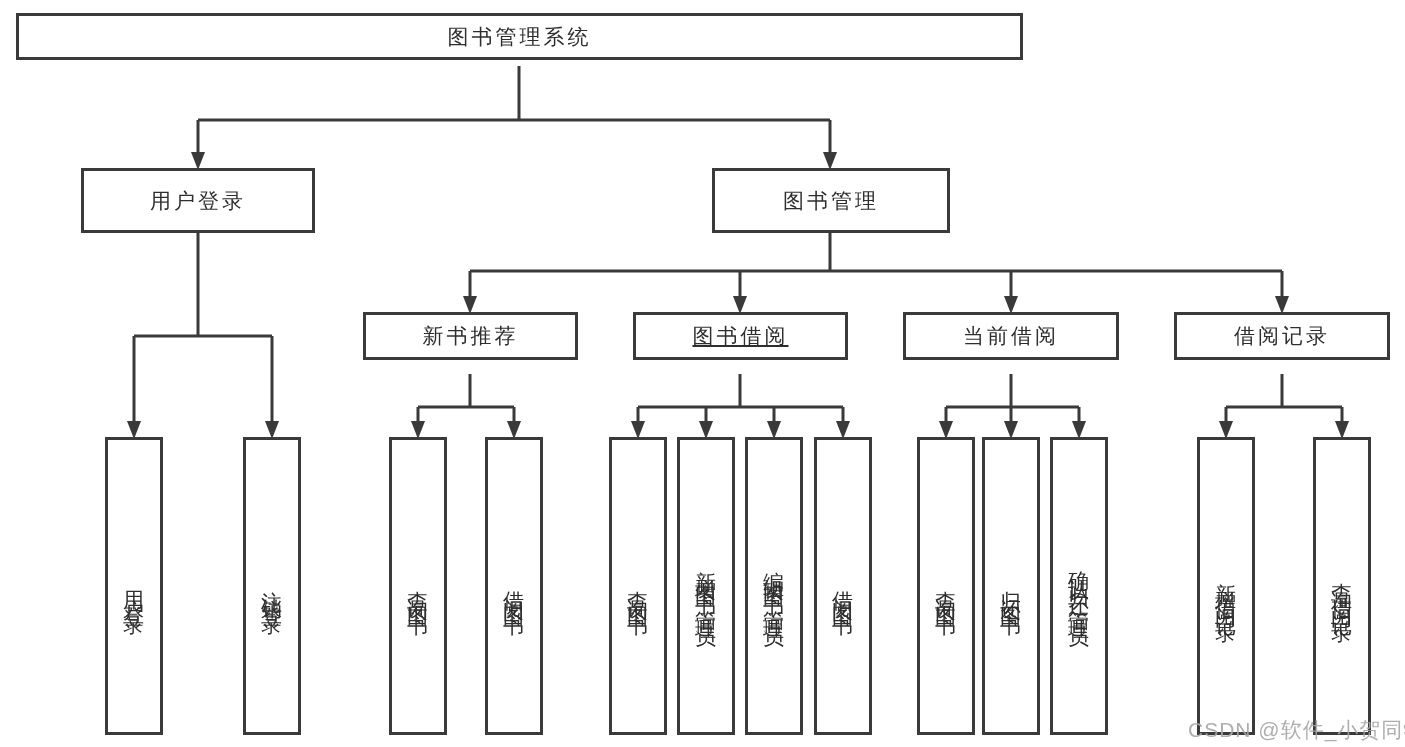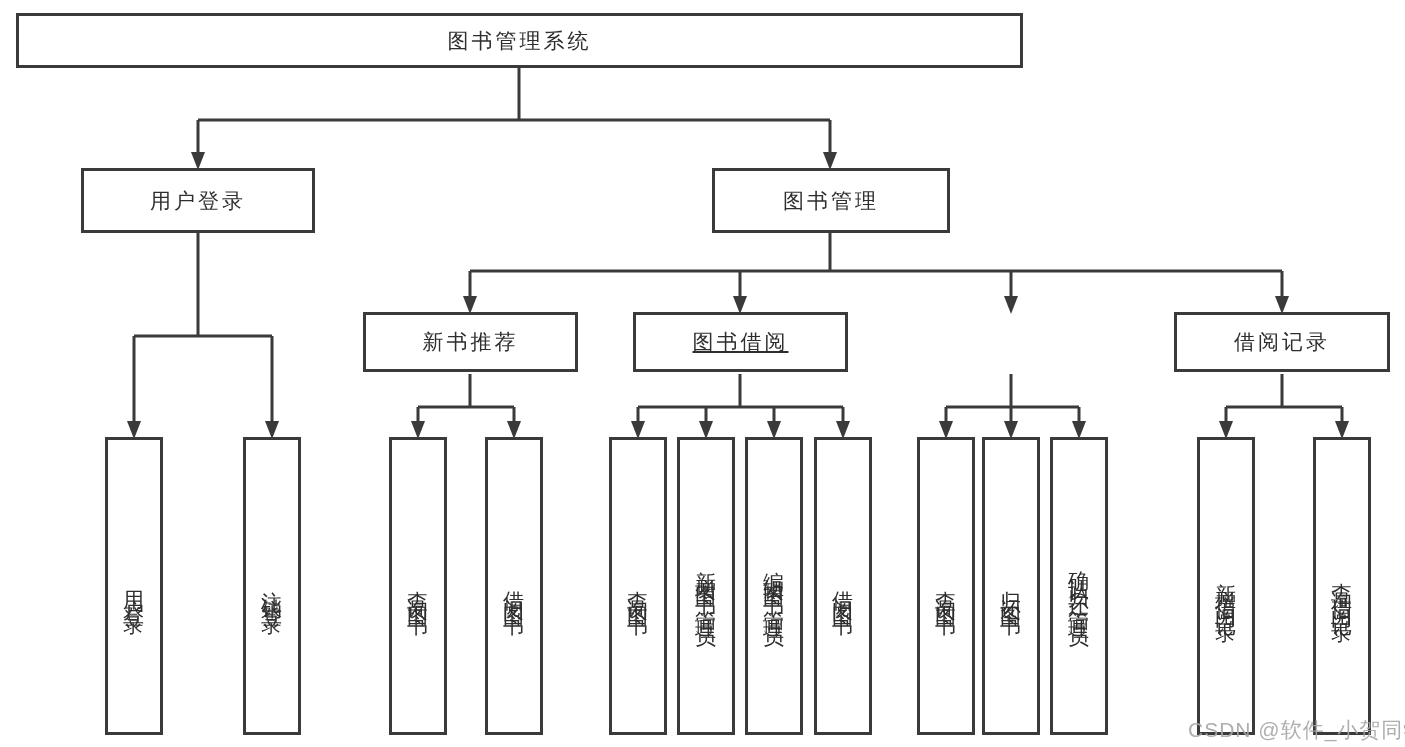--- a/index.html
+++ b/index.html
@@ -41,24 +41,24 @@
     text-orientation: mixed;
     letter-spacing: 8px;
     line-height: 1;
     width: 58px;
     height: 298px;
     top: 437px;
   }
   .vbox .label {
     padding-top: 8px; 
   }
-  .root-box   { left: 16px;   top: 13px;  width: 1007px; height: 55px; }
+  .root-box   { left: 16px;   top: 13px;  width: 1007px; height: 47px; }
   .lvl2a      { left: 81px;   top: 168px; width: 234px;  height: 65px; }
   .lvl2b      { left: 712px;  top: 168px; width: 238px;  height: 65px; }
-  .lvl3       { top: 312px; height: 60px; }
+  .lvl3       { top: 312px; height: 48px; }
   .lvl3a      { left: 363px;  width: 215px; }
   .lvl3b      { left: 633px;  width: 215px; text-decoration: underline; }
   .lvl3c      { left: 903px;  width: 216px; }
   .lvl3d      { left: 1174px; width: 216px; }
   .v1  { left: 105px; }
   .v2  { left: 243px; }
   .v3  { left: 389px; }
   .v4  { left: 485px; }
   .v5  { left: 609px; }
   .v6  { left: 677px; }
@@ -129,20 +129,23 @@
   <div class="box lvl2b">
     <span class="label">图书管理</span>
   </div>
 
   <div class="box lvl3 lvl3a">
     <span class="label">新书推荐</span>
   </div>
   <div class="box lvl3 lvl3b">
     <span class="label">图书借阅</span>
   </div>
+  <div class="box lvl3 lvl3c">
+    <span class="label">当前借阅</span>
+  </div>
   <div class="box lvl3 lvl3d">
     <span class="label">借阅记录</span>
   </div>
 
   <div class="box vbox v1">
     <span class="label">用户登录</span>
   </div>
   <div class="box vbox v2">
     <span class="label">注销登录</span>
   </div>

